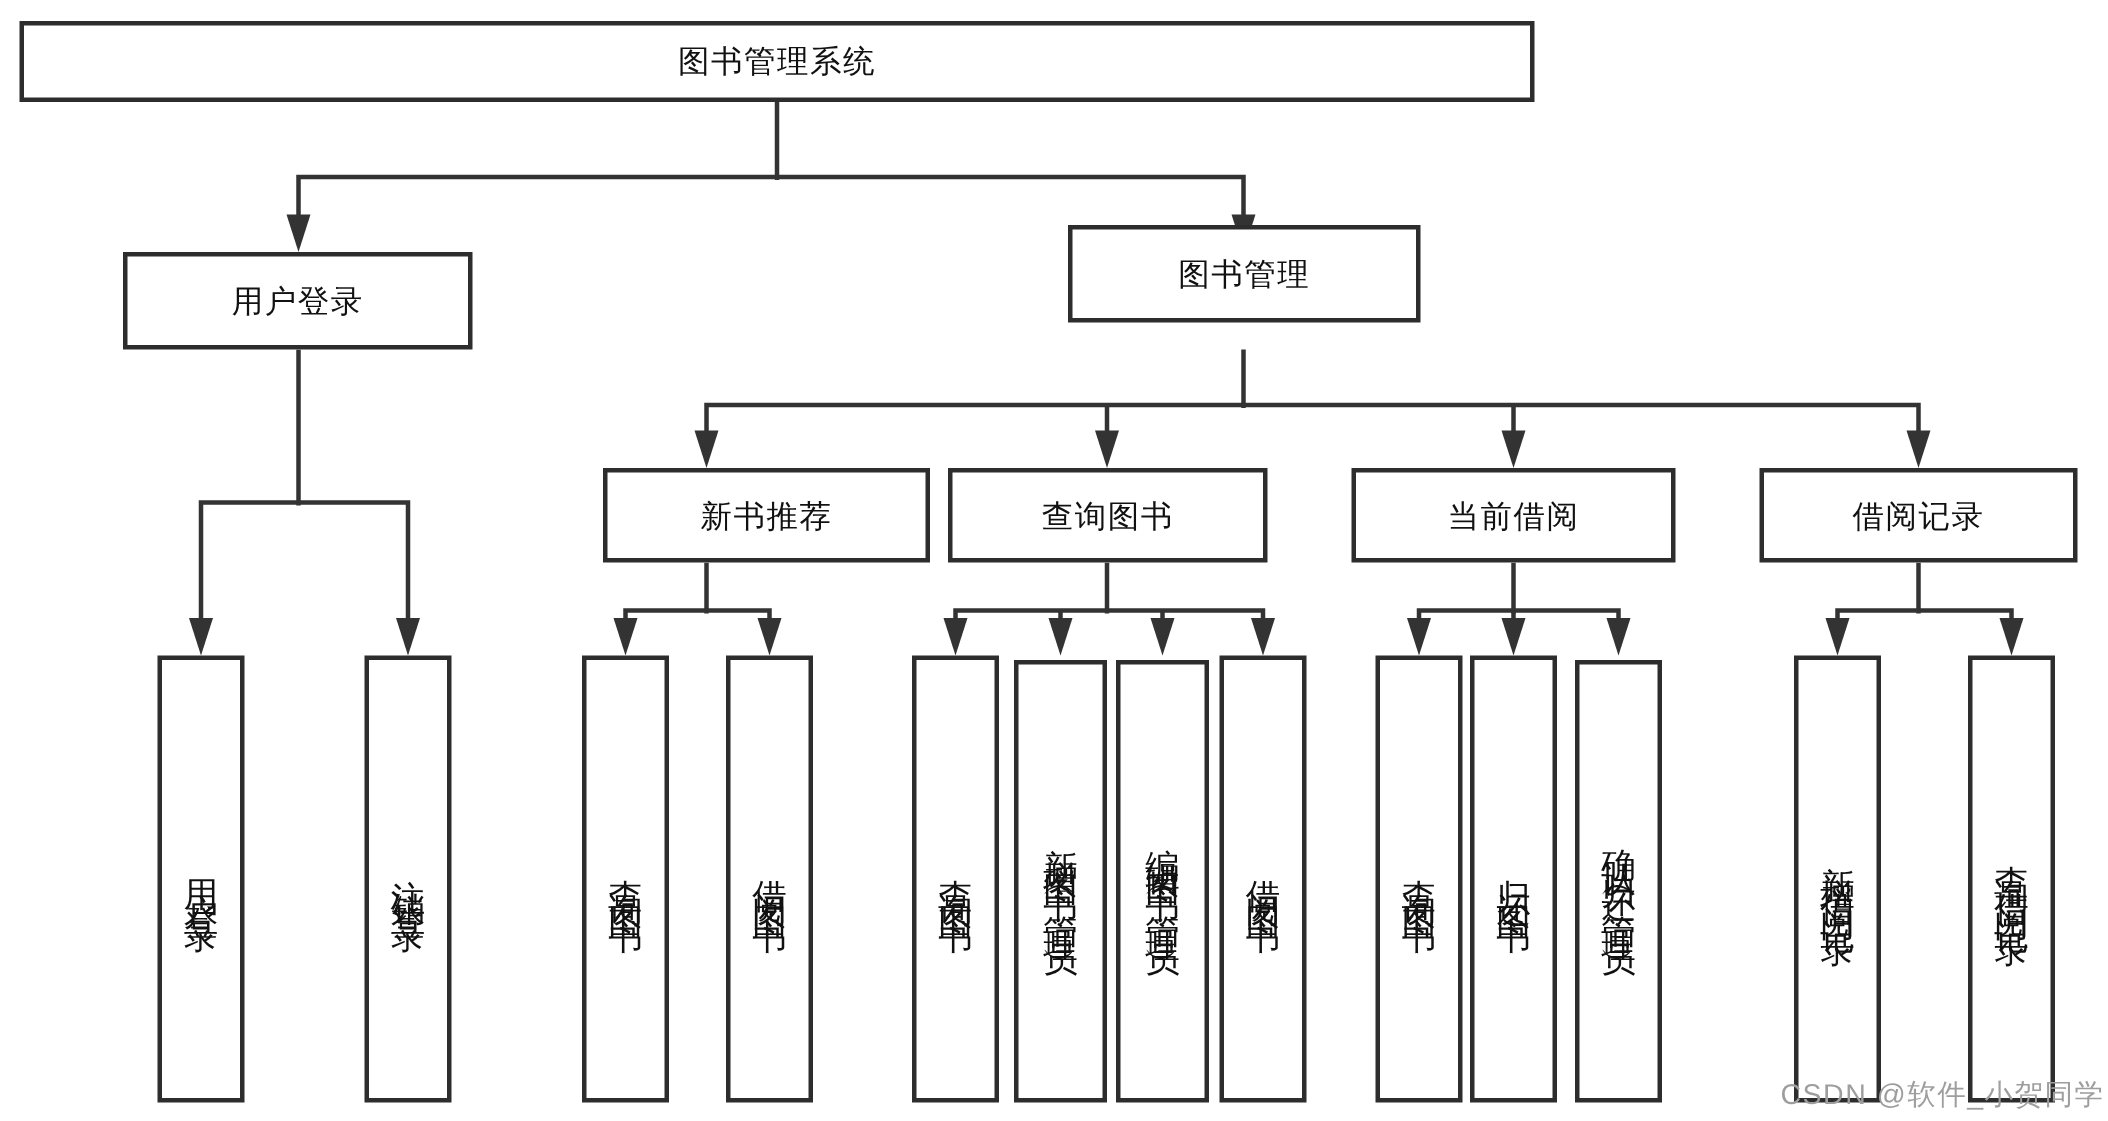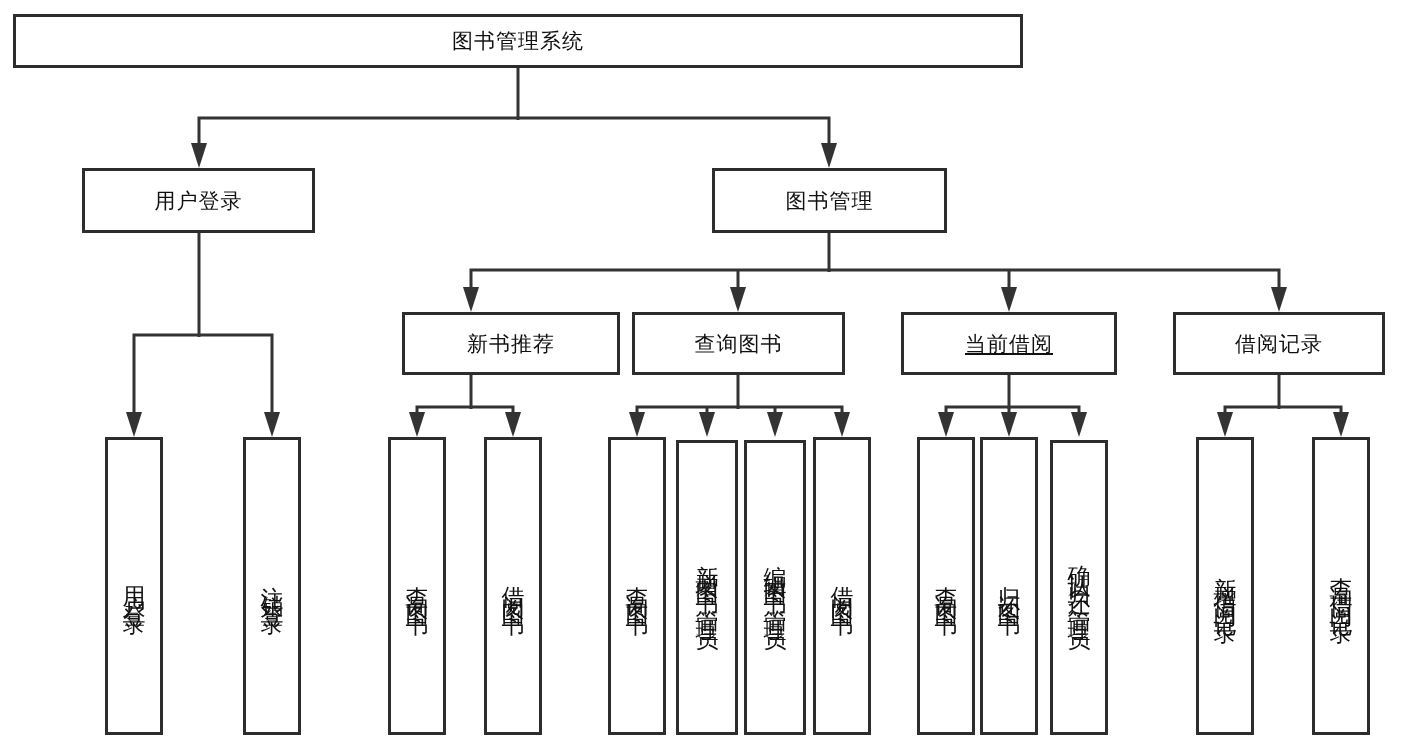--- a/index.html
+++ b/index.html
@@ -89,31 +89,31 @@
     </g>
   </svg>
 
   <div class="box" style="left:13px;top:14px;width:1010px;height:54px;">
     <span>图书管理系统</span>
   </div>
 
   <div class="box" style="left:82px;top:168px;width:233px;height:65px;">
     <span>用户登录</span>
   </div>
-  <div class="box" style="left:712px;top:168px;width:235px;height:65px;">
+  <div class="box" style="left:712px;top:150px;width:235px;height:65px;">
     <span>图书管理</span>
   </div>
 
   <div class="box" style="left:362px;top:312px;width:218px;height:63px;margin-left:40px;">
     <span>新书推荐</span>
   </div>
   <div class="box" style="left:632px;top:312px;width:213px;height:63px;">
     <span>查询图书</span>
   </div>
-  <div class="box" style="left:901px;top:312px;width:216px;height:63px;text-decoration:underline;">
+  <div class="box" style="left:901px;top:312px;width:216px;height:63px;">
     <span>当前借阅</span>
   </div>
   <div class="box" style="left:1173px;top:312px;width:212px;height:63px;">
     <span>借阅记录</span>
   </div>
 
   <div class="vbox" style="left:105px;top:437px;width:58px;height:298px;">
     <span class="vtext">用户登录</span>
   </div>
   <div class="vbox" style="left:243px;top:437px;width:58px;height:298px;">
@@ -150,14 +150,15 @@
     <span class="vtext">确认归还（管理员）</span>
   </div>
 
   <div class="vbox" style="left:1196px;top:437px;width:58px;height:298px;">
     <span class="vtext">新增借阅记录</span>
   </div>
   <div class="vbox" style="left:1312px;top:437px;width:58px;height:298px;">
     <span class="vtext">查询借阅记录</span>
   </div>
 
+  <div class="watermark">CSDN @软件_小贺同学</div>
 
 </div>
 
 </body></html>

